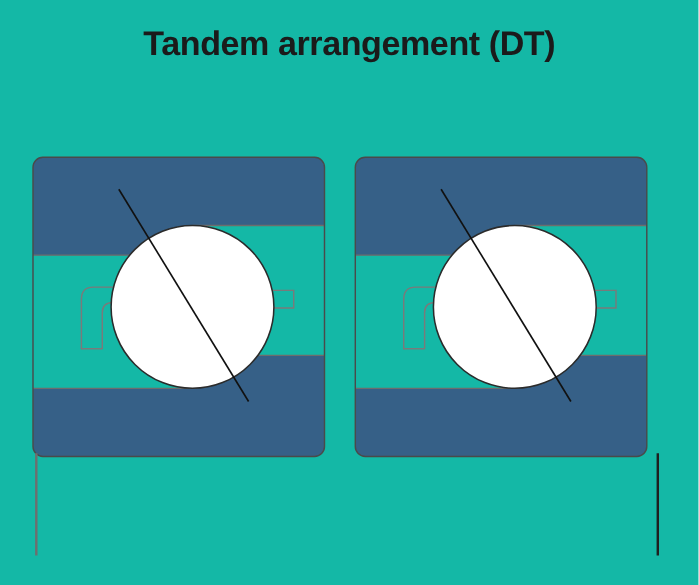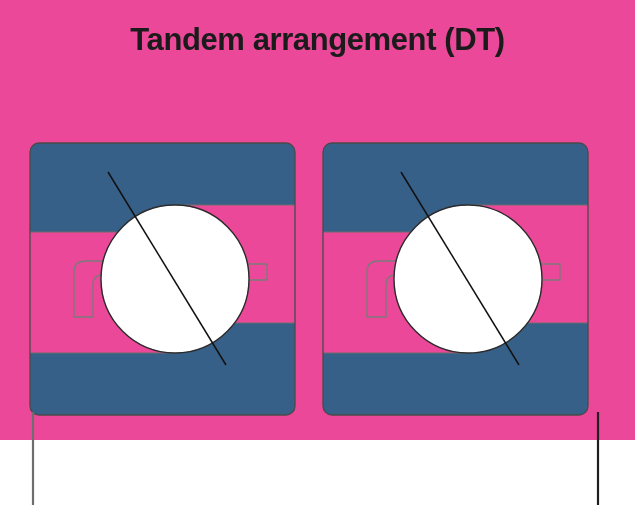--- a/index.html
+++ b/index.html
@@ -10,22 +10,22 @@
   body {
     width: 635px;
     height: 532px;
     font-family: "Liberation Sans", sans-serif;
     overflow: hidden;
     position: relative;
   }
   #stage {
     position: relative;
     width: 635px;
-    height: 440px;
-    background: #ec4899;
+    height: 532px;
+    background: #14b8a6;
   }
   #title {
     position: absolute;
     left: 0;
     top: 22px;
     width: 635px;
     text-align: center;
     font-family: "Liberation Sans", sans-serif;
     font-size: 31px;
     font-weight: 600;

